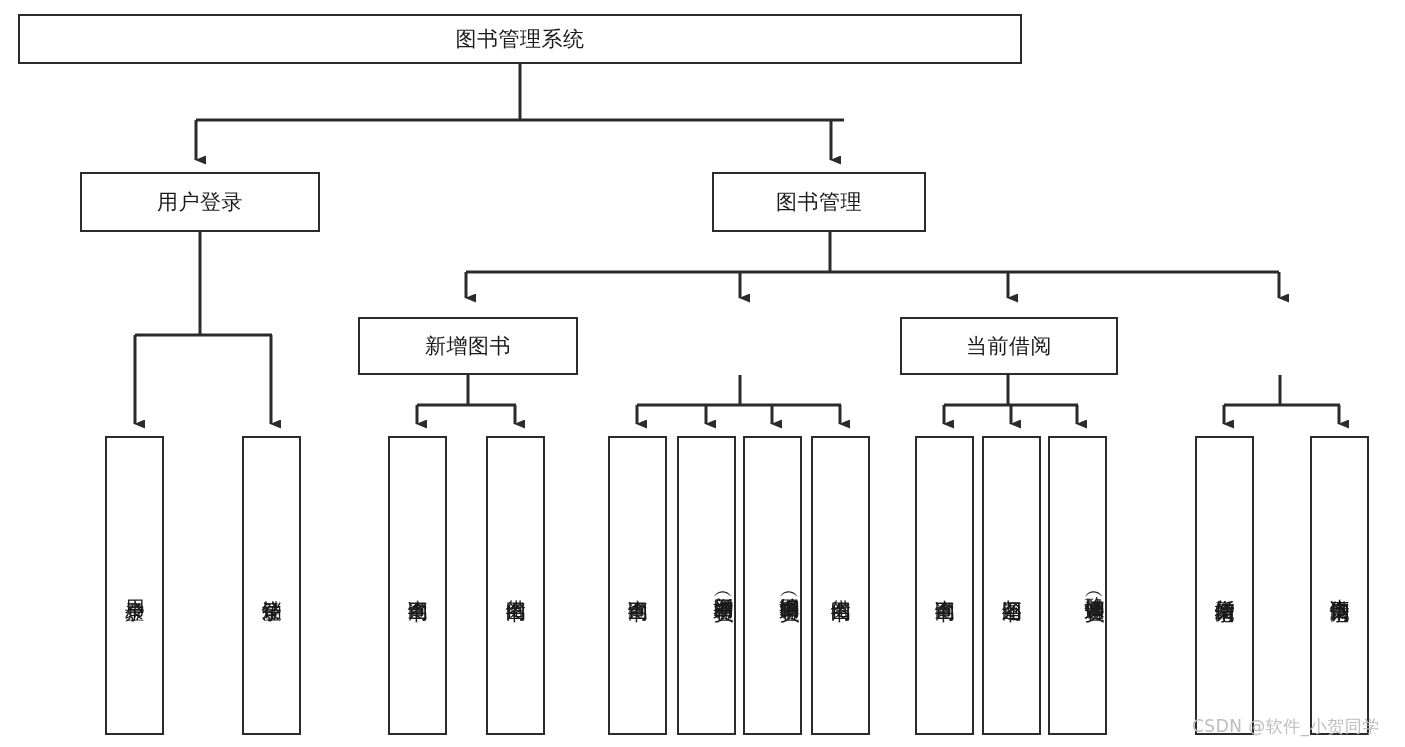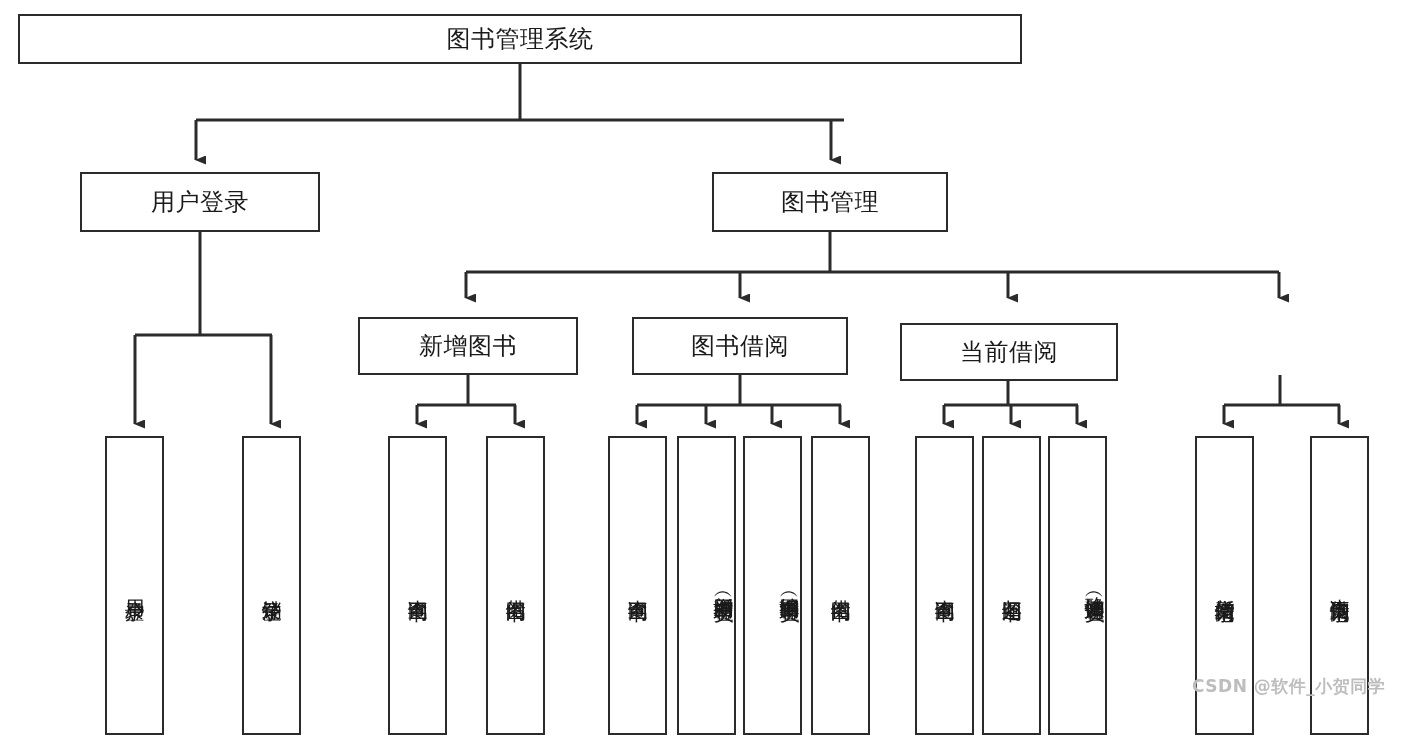--- a/index.html
+++ b/index.html
@@ -29,21 +29,21 @@
     position: absolute;
     box-sizing: border-box;
     border: 2px solid #2b2b2b;
     background: #ffffff;
     display: flex;
     align-items: center;
     justify-content: center;
     color: #1a1a1a;
   }
   .node.horizontal {
-    font-size: 24px;
+    font-size: 21px;
     letter-spacing: 0.5px;
   }
   .node.vertical {
     writing-mode: vertical-rl;
     text-orientation: upright;
     font-size: 20px;
     line-height: 1.08;
     letter-spacing: 1px;
     padding: 4px 0;
     white-space: nowrap;
@@ -120,31 +120,28 @@
     </g>
   </svg>
 
   <div class="node horizontal" style="left:18px; top:14px; width:1004px; height:50px;">
     <span class="node-label">图书管理系统</span>
   </div>
 
   <div class="node horizontal" style="left:80px; top:172px; width:240px; height:60px;">
     <span class="node-label">用户登录</span>
   </div>
-  <div class="node horizontal" style="left:712px; top:172px; width:236px; height:60px;">
+  <div class="node horizontal" style="left:712px; top:172px; width:214px; height:60px;">
     <span class="node-label">图书管理</span>
   </div>
 
   <div class="node horizontal" style="left:358px; top:317px; width:220px; height:58px;">
     <span class="node-label">新增图书</span>
   </div>
-  <div class="node horizontal" style="left:632px; top:317px; width:216px; height:58px;">
-    <span class="node-label">图书借阅</span>
-  </div>
-  <div class="node horizontal" style="left:900px; top:317px; width:218px; height:58px;margin-top:6px;">
+  <div class="node horizontal" style="left:900px; top:317px; width:218px; height:58px;">
     <span class="node-label">当前借阅</span>
   </div>
 
   <div class="node vertical" style="left:105px; top:436px; width:59px; height:299px;">
     <span class="node-label">用户登录</span>
   </div>
   <div class="node vertical" style="left:242px; top:436px; width:59px; height:299px;">
     <span class="node-label">注销登录</span>
   </div>
 
@@ -178,15 +175,15 @@
     <span class="node-label">确认归还（管理员）</span>
   </div>
 
   <div class="node vertical" style="left:1195px; top:436px; width:59px; height:299px;">
     <span class="node-label">新增借阅记录</span>
   </div>
   <div class="node vertical" style="left:1310px; top:436px; width:59px; height:299px;">
     <span class="node-label">查询借阅记录</span>
   </div>
 
-  <div class="watermark" style="left:1192px; top:675px;font-weight:bold;">CSDN @软件_小贺同学</div>
+  <div class="watermark" style="left:1192px; top:715px;">CSDN @软件_小贺同学</div>
 
 </div>
 
 </body></html>

